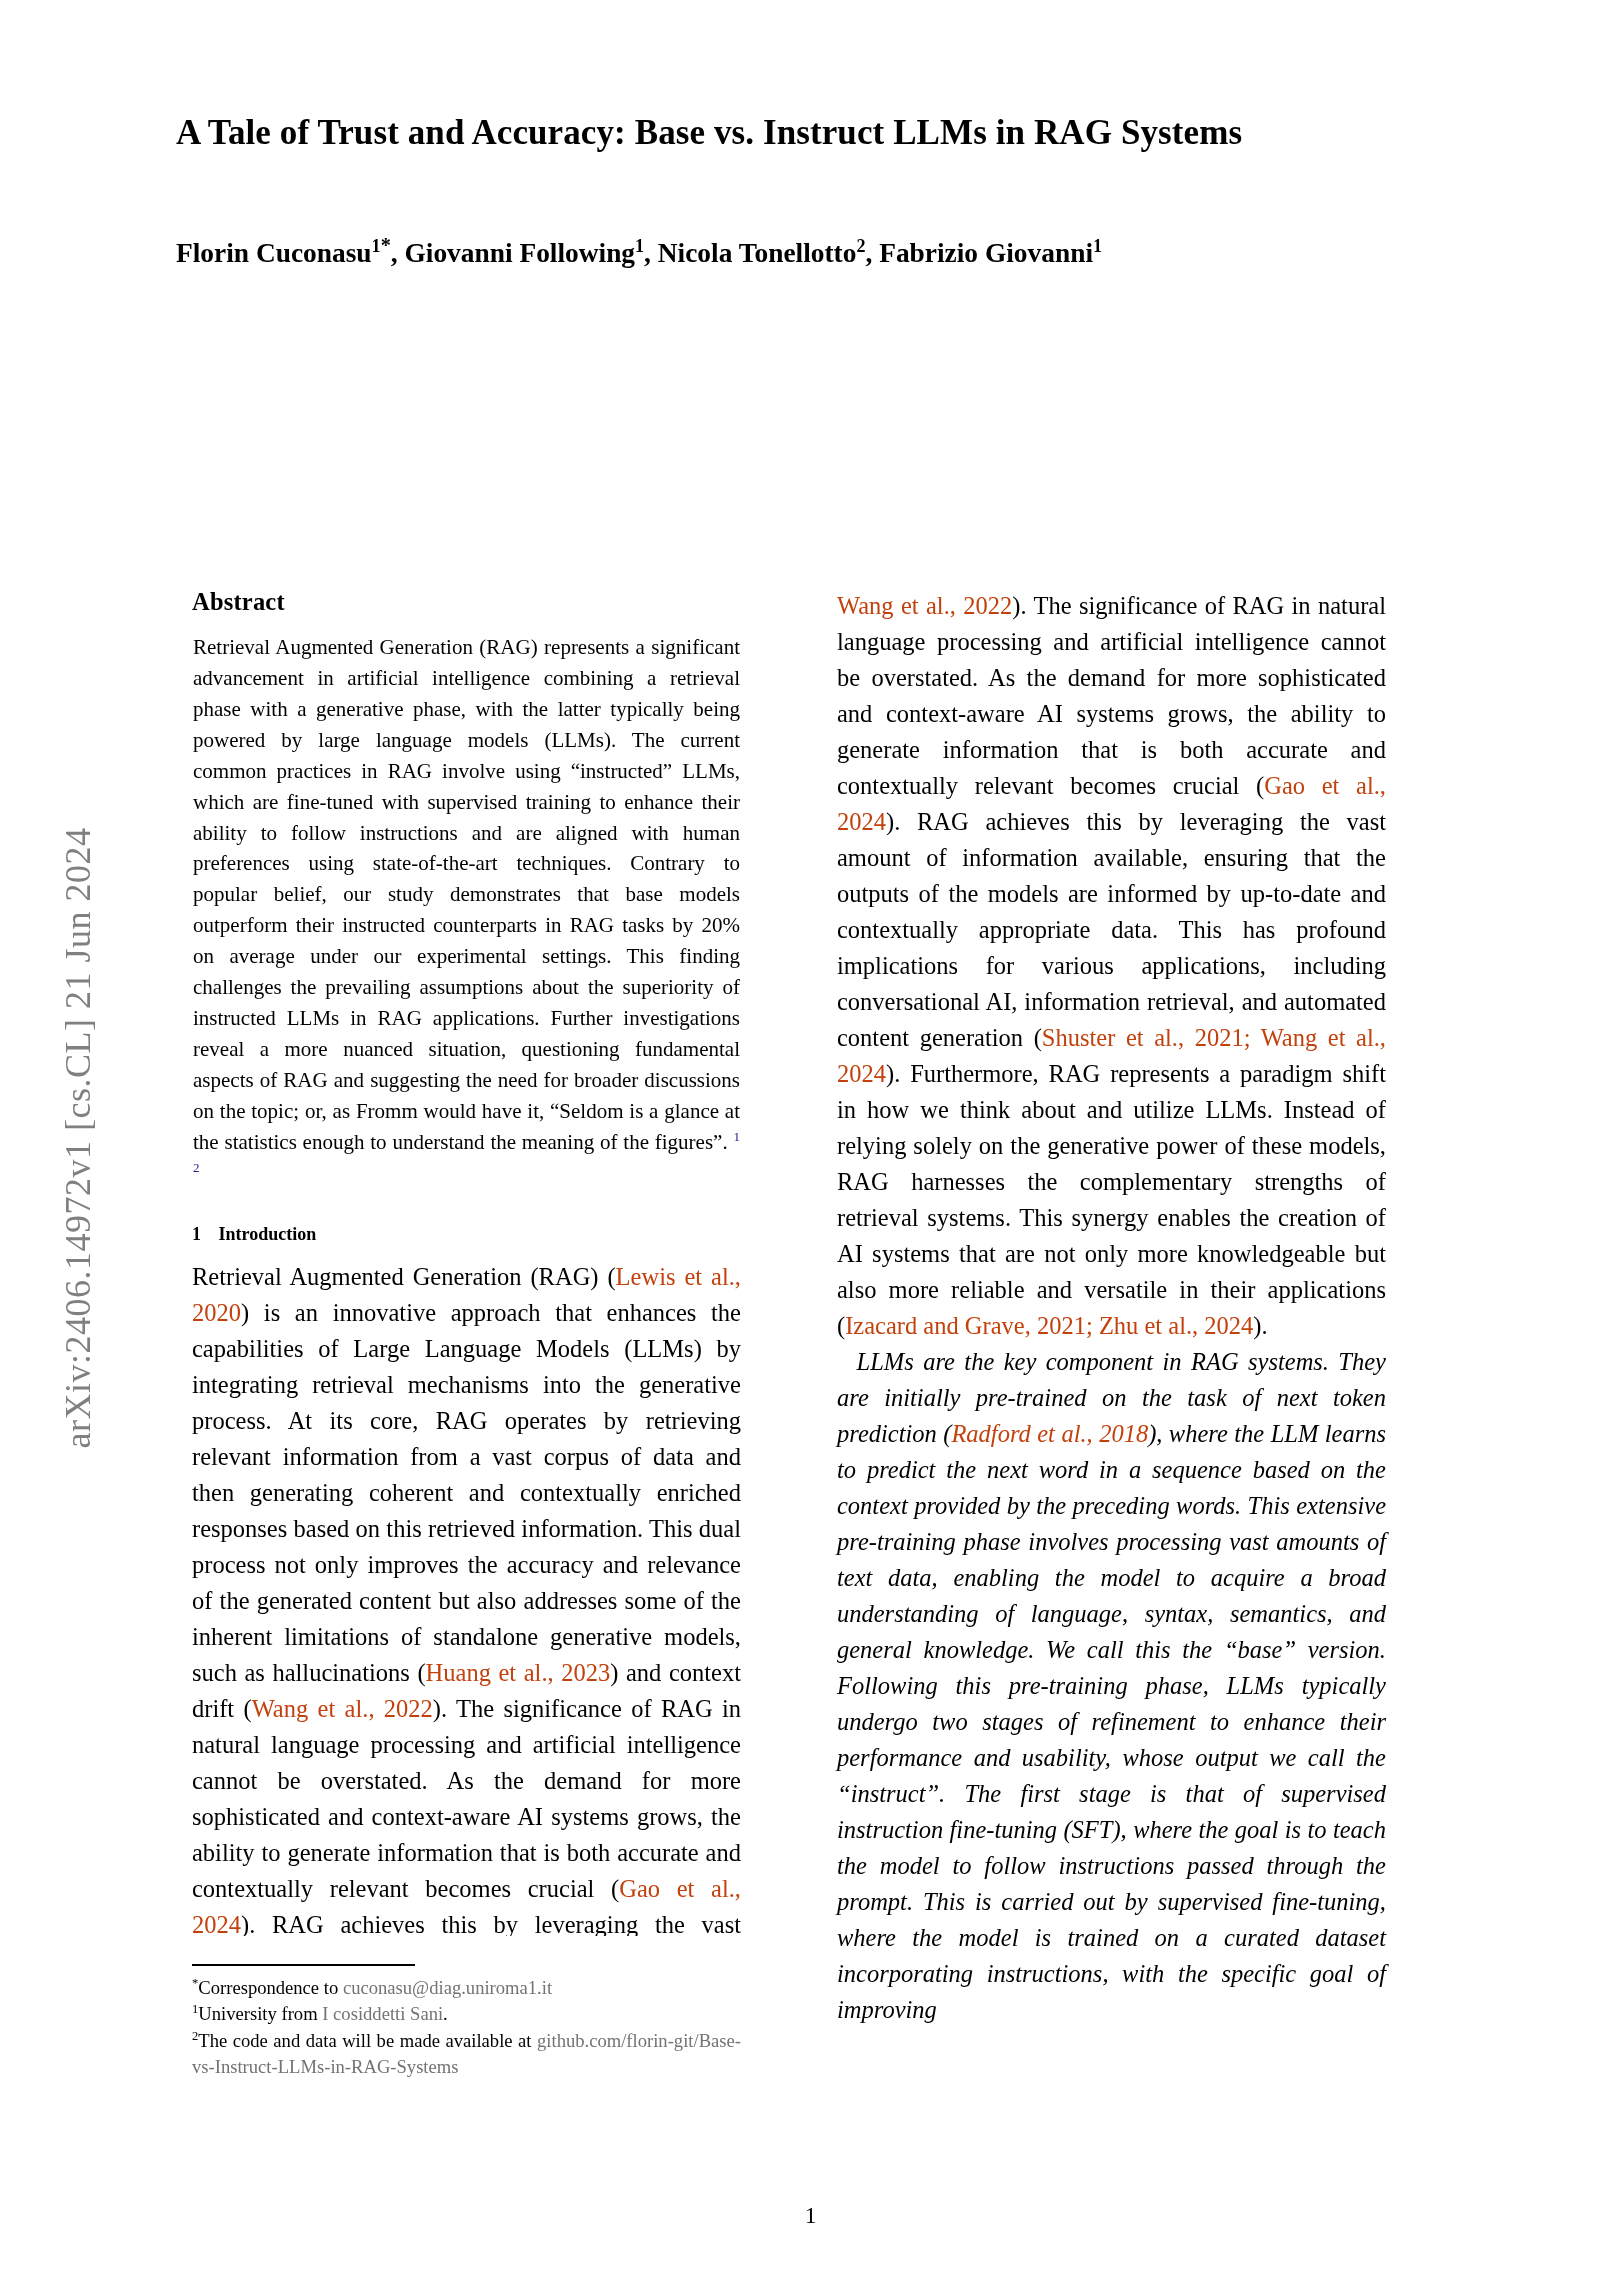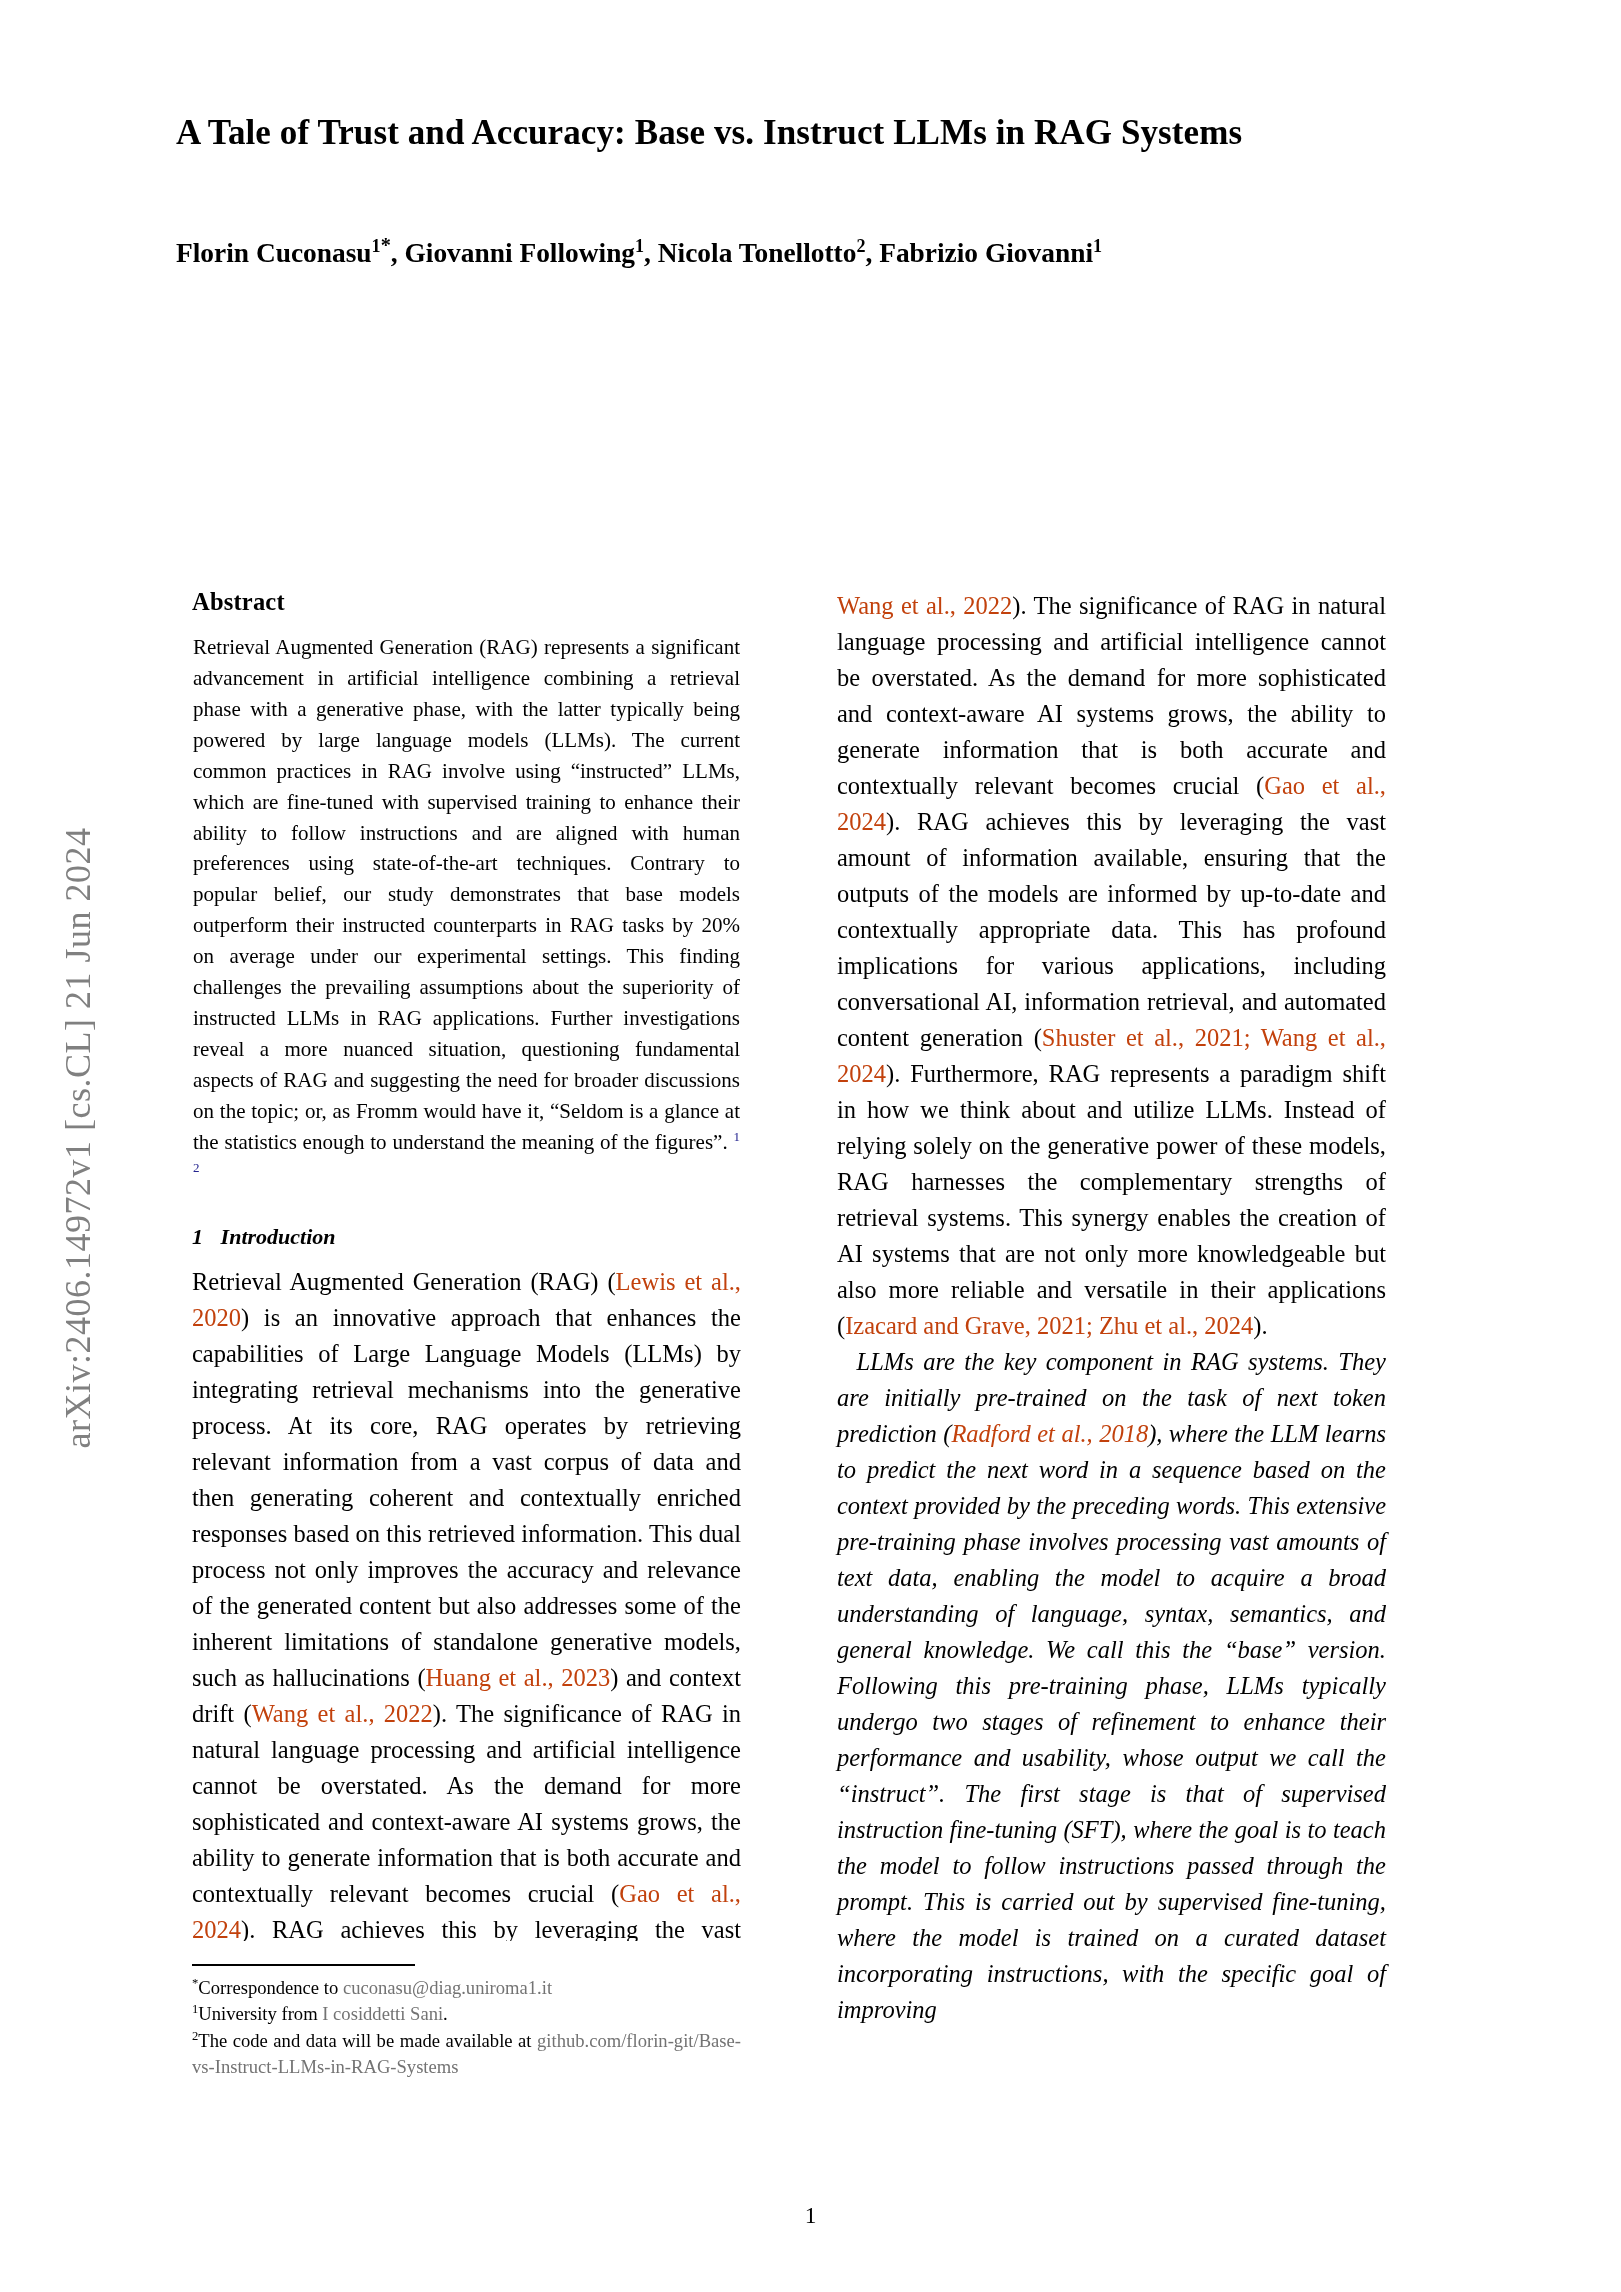--- a/index.html
+++ b/index.html
@@ -94,24 +94,23 @@
   .abstract-body {
     font-size: 21px;
     line-height: 1.475;
     text-align: justify;
     text-justify: inter-word;
     margin: 0;
     padding: 0 1px;
     hyphens: auto;
   }
   .section-head {
-    font-size: 22px;
+    font-size: 18px;
     font-weight: bold;
     margin: 35px 0 13.7px 0;
-    font-style: italic;
   }
   .section-head .num { margin-right: 17.6px; }
 
   p.body-text {
     font-size: 24.5px;
     line-height: 1.47;
     text-align: justify;
     text-justify: inter-word;
     margin: 0;
     hyphens: auto;

